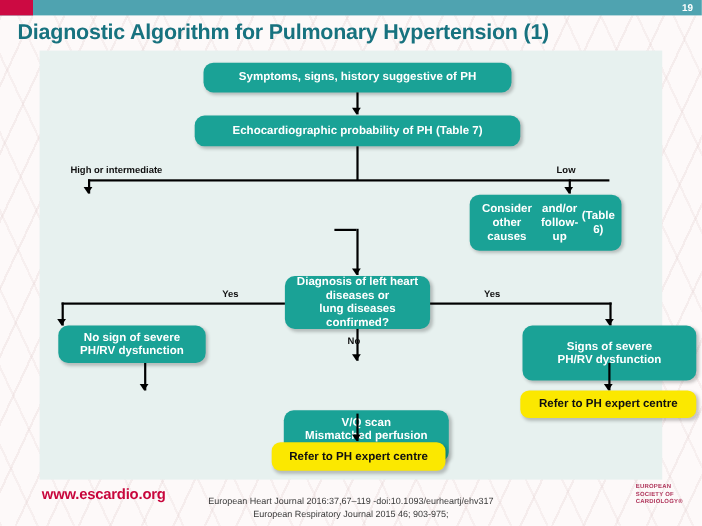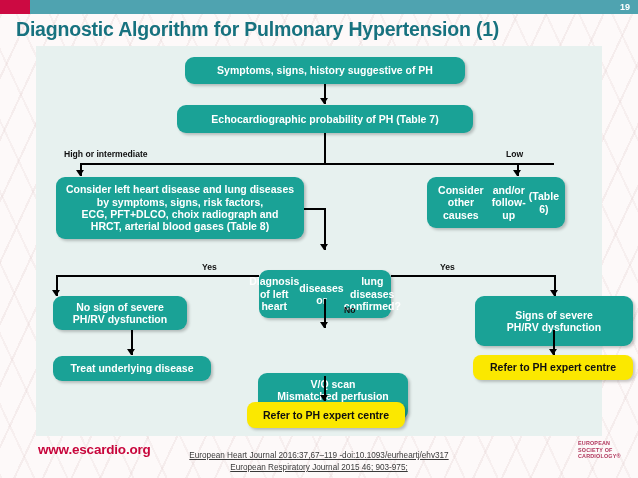--- a/index.html
+++ b/index.html
@@ -91,21 +91,20 @@
   .escardio{
     position:absolute;left:38px;top:442px;
     font-size:13.5px;font-weight:bold;color:#c8063c;
     letter-spacing:-.2px;
   }
   .cite{
     position:absolute;left:0;width:638px;
     text-align:center;
     font-size:8.2px;color:#3a3a3a;
     white-space:nowrap;
-    text-decoration:underline;
   }
   .cite1{top:451px;}
   .cite2{top:463px;}
   .esc-logo{
     position:absolute;right:6px;top:440px;
     width:54px;
     text-align:left;
     color:#b0365c;
     font-size:5.4px;
     font-weight:bold;
@@ -141,38 +140,32 @@
 
     <div class="ln vl" style="left:44px;top:117px;height:13px;"></div>
     <div class="arrow" style="left:40px;top:124px;"></div>
 
     <div class="ln vl" style="left:481px;top:117px;height:13px;"></div>
     <div class="arrow" style="left:477px;top:124px;"></div>
 
     <div class="elabel" style="left:28px;top:103px;">High or intermediate</div>
     <div class="elabel" style="left:470px;top:103px;">Low</div>
 
-    <div class="box" style="left:20px;top:131px;width:248px;height:62px;flex-direction:column;">
-      <span>Consider left heart disease and lung diseases</span>
-      <span>by symptoms, signs, risk factors,</span>
-      <span>ECG, PFT+DLCO, choix radiograph and</span>
-      <span>HRCT, arterial blood gases (Table 8)</span>
-    </div>
 
     <div class="box" style="left:391px;top:131px;width:138px;height:51px;flex-direction:row;">
       <span>Consider other causes</span>
       <span>and/or follow-up</span>
       <span>(Table 6)</span>
     </div>
 
     <div class="ln hl" style="left:268px;top:162px;width:20px;"></div>
     <div class="ln vl" style="left:288px;top:162px;height:42px;"></div>
     <div class="arrow" style="left:284px;top:198px;"></div>
 
-    <div class="box" style="left:223px;top:205px;width:132px;height:48px;flex-direction:row;margin-top:19px;">
+    <div class="box" style="left:223px;top:205px;width:132px;height:48px;flex-direction:column;">
       <span>Diagnosis of left heart</span>
       <span>diseases or</span>
       <span>lung diseases confirmed?</span>
     </div>
 
     <div class="ln hl" style="left:20px;top:229px;width:203px;"></div>
     <div class="ln vl" style="left:20px;top:229px;height:21px;"></div>
     <div class="arrow" style="left:16px;top:244px;"></div>
 
     <div class="ln hl" style="left:355px;top:229px;width:165px;"></div>
@@ -193,29 +186,28 @@
     </div>
 
     <div class="ln vl" style="left:95px;top:284px;height:25px;"></div>
     <div class="arrow" style="left:91px;top:303px;"></div>
 
     <div class="ln vl" style="left:517px;top:284px;height:25px;"></div>
     <div class="arrow" style="left:513px;top:303px;"></div>
 
     <div class="ln vl" style="left:288px;top:253px;height:29px;"></div>
     <div class="arrow" style="left:284px;top:276px;"></div>
-    <div class="elabel" style="left:308px;top:259px;">No</div>
+    <div class="elabel" style="left:280px;top:259px;">No</div>
 
     <div class="box" style="left:222px;top:283px;width:150px;height:47px;flex-direction:column;margin-top:44px;">
       <span>V/Q scan</span>
       <span>Mismatched perfusion</span>
       <span>causes?</span>
     </div>
 
-    <div class="box" style="left:17px;top:310px;width:158px;height:25px;">Treat underlying disease</div>
 
     <div class="box yellow" style="left:437px;top:309px;width:160px;height:25px;">Refer to PH expert centre</div>
 
     <div class="ln vl" style="left:288px;top:330px;height:25px;"></div>
     <div class="arrow" style="left:284px;top:349px;"></div>
 
     <div class="box yellow" style="left:211px;top:356px;width:158px;height:26px;">Refer to PH expert centre</div>
 
   </div>
 

